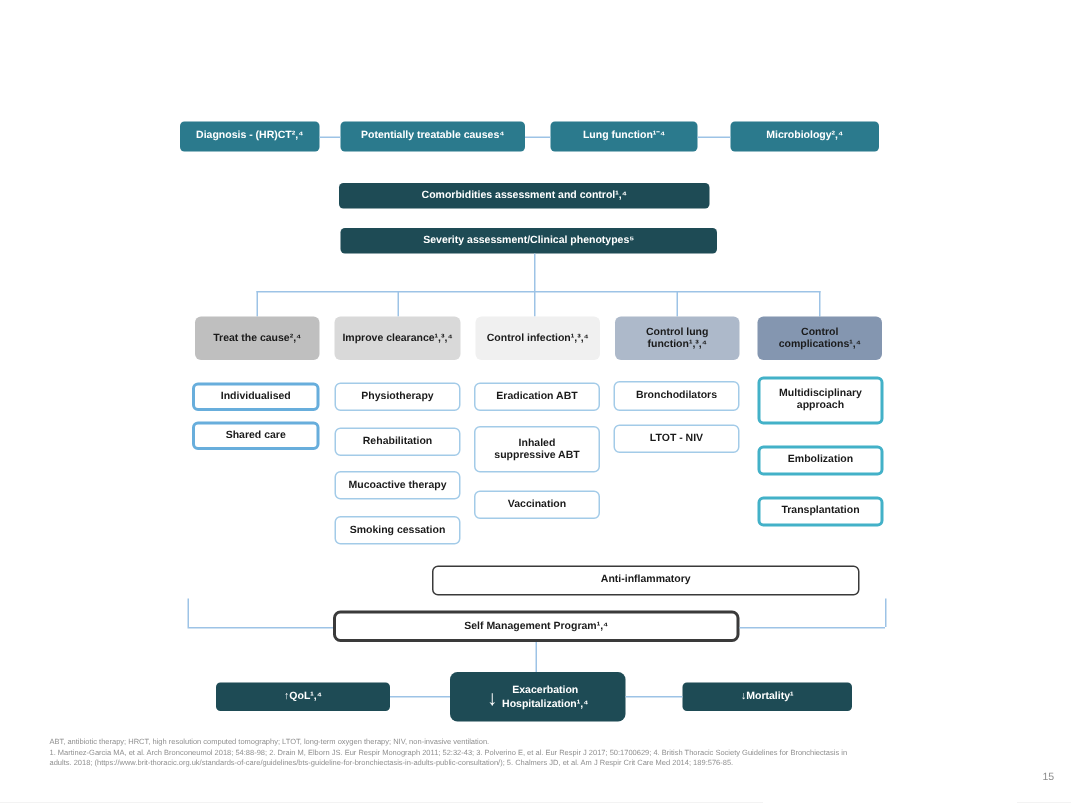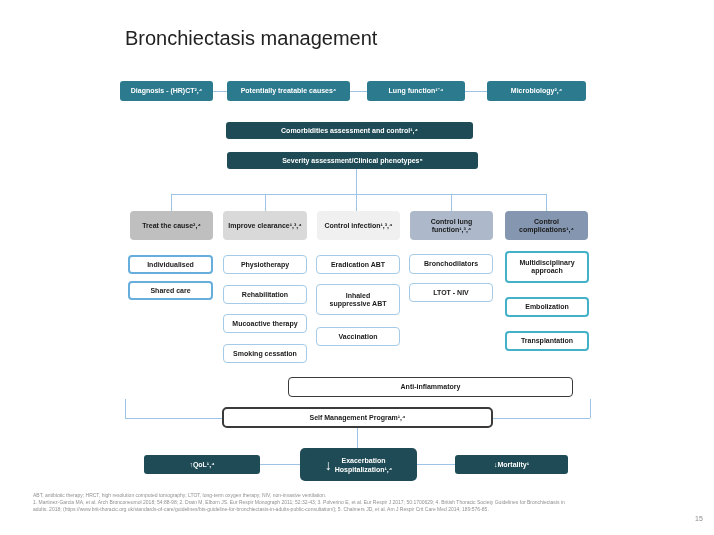--- a/index.html
+++ b/index.html
@@ -34,21 +34,20 @@
     position:absolute;left:33px;top:492px;width:656px;font-size:5px;
     line-height:6.8px;color:#909090;font-weight:400;
   }
   .pagenum{position:absolute;left:695px;top:515px;font-size:7px;color:#8c8c8c;}
 </style>
 </head>
 <body>
 
 <div class="slide">
 
-  <div class="title">Bronchiectasis management</div>
 
   <div class="box teal" style="left:120px;top:81px;width:93px;height:20px">Diagnosis - (HR)CT²,⁴</div>
   <div class="box teal" style="left:227px;top:81px;width:123px;height:20px">Potentially treatable causes⁴</div>
   <div class="box teal" style="left:367px;top:81px;width:98px;height:20px">Lung function¹⁻⁴</div>
   <div class="box teal" style="left:487px;top:81px;width:99px;height:20px">Microbiology²,⁴</div>
   <div class="hline" style="left:213px;top:91px;width:14px"></div>
   <div class="hline" style="left:350px;top:91px;width:17px"></div>
   <div class="hline" style="left:465px;top:91px;width:22px"></div>
 
   <div class="box dark" style="left:226px;top:122px;width:247px;height:17px">Comorbidities assessment and control¹,⁴</div>

